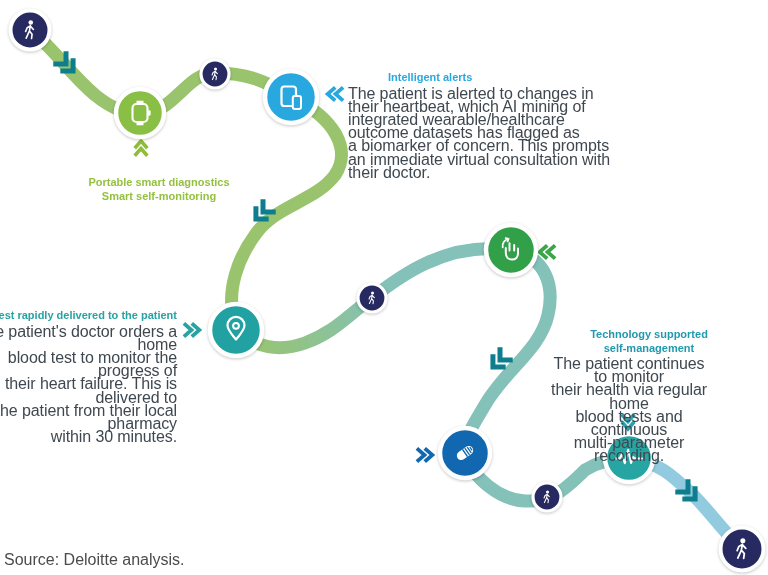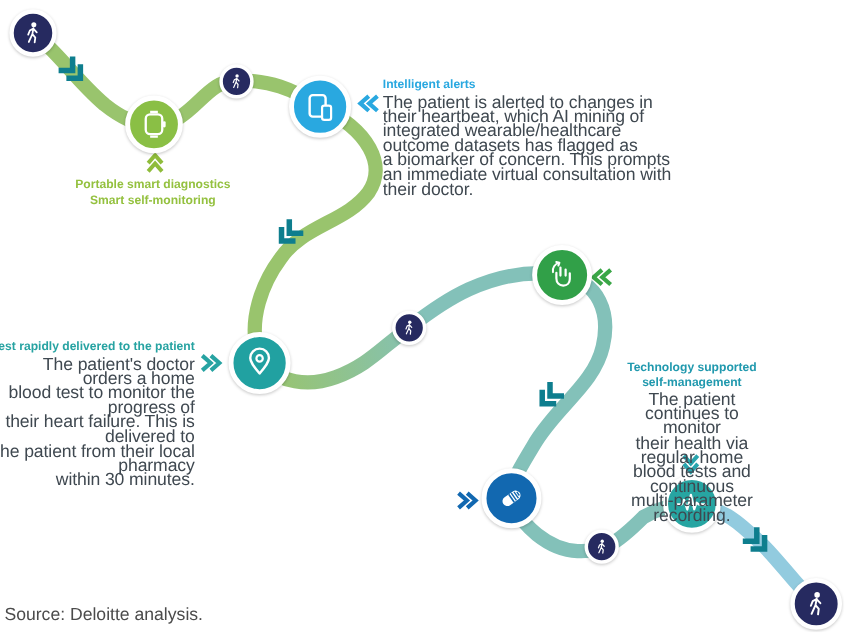--- a/index.html
+++ b/index.html
@@ -2,21 +2,21 @@
 <html><head>
 <meta charset="utf-8">
 <style>
   html,body{margin:0;padding:0;background:#fff;}
   body{width:768px;height:575px;overflow:hidden;font-family:"Liberation Sans",sans-serif;}
   .canvas{position:relative;width:768px;height:575px;background:#fff;overflow:hidden;}
   svg.art{position:absolute;left:0;top:0;}
   .node{filter:drop-shadow(0 1px 1.5px rgba(0,0,0,.22));}
   .route{fill:none;stroke-linecap:butt;}
   .tb{position:absolute;z-index:2;}
-  .tb .title{font-size:11px;font-weight:bold;line-height:13.5px;white-space:pre;}
+  .tb .title{font-size:11px;font-weight:bold;line-height:13.5px;white-space:pre;margin-left:40px;}
   .tb .body{font-size:16px;line-height:13.2px;color:#3f4850;white-space:pre-line;margin-top:2px;letter-spacing:-0.1px;}
   .centered{transform:translateX(-50%);}
   .ta-c{text-align:center;}
   .ta-r{text-align:right;}
   .c-lime{color:#94c13f;}
   .c-blue{color:#29a8e0;}
   .c-teal{color:#27a3a2;}
   .c-green{color:#3aa647;}
   .c-dblue{color:#1268b0;}
   .c-tealb{color:#2199ae;}
@@ -134,21 +134,21 @@
         <path d="M-13,0.5 H-9.3 L-7.2,-3.6 L-4.2,5.2 L-0.9,-8.2 L2.1,5 L4.2,-1 L6.2,0.5 H13" fill="none" stroke="#fff" stroke-width="2" stroke-linecap="round" stroke-linejoin="round"></path>
       </g>
     </g>
 
     <g class="node">
       <circle cx="742" cy="549" r="21.5" fill="#262a60" stroke="#fff" stroke-width="4"></circle>
       <use href="#icon-walker" transform="translate(742,549) scale(1.05)"></use>
     </g>
   </svg>
 
-  <div class="tb centered ta-c" style="left:139px;top:162px;text-align:center;">
+  <div class="tb centered ta-c" style="left:139px;top:176px;text-align:center;">
     <div class="title c-lime">Portable smart diagnostics
 Smart self-monitoring</div>
   </div>
 
   <div class="tb" style="left:348px;top:71px;">
     <div class="title c-blue">Intelligent alerts</div>
     <div class="body">The patient is alerted to changes in
 their heartbeat, which AI mining of
 integrated wearable/healthcare
 outcome datasets has flagged as

